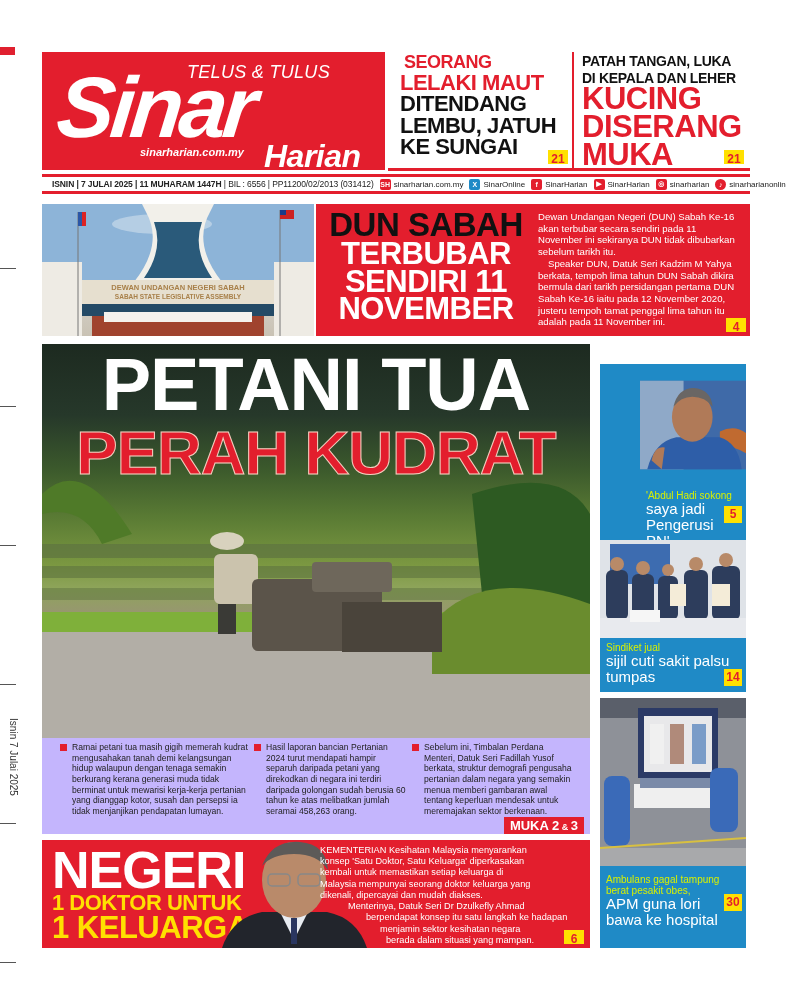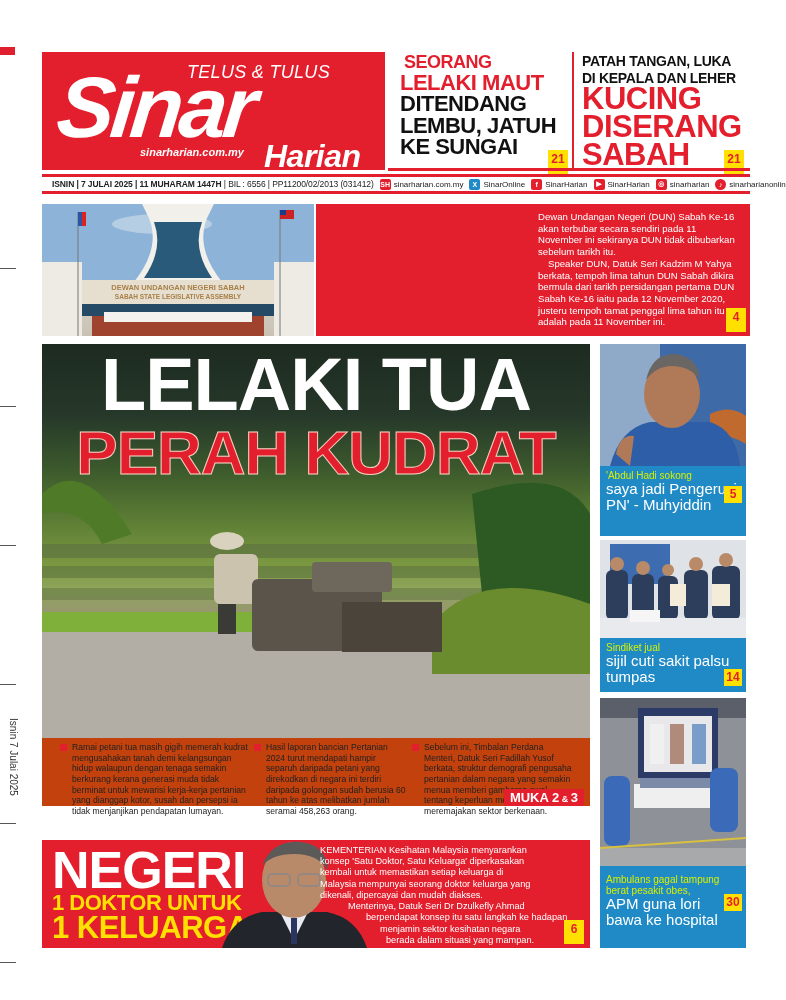--- a/index.html
+++ b/index.html
@@ -25,21 +25,21 @@
   .teaser-2 { left: 582px; width: 168px; }
   .teaser-divider { position: absolute; left: 572px; top: 52px; width: 2px; height: 118px; background: #e31e2d; }
   .teaser-bottom { position: absolute; left: 388px; top: 168px; width: 362px; height: 3px; background: #e31e2d; }
   .t1-red { color: #e31e2d; font-weight: 900; line-height: 0.98; }
   .t1-black { color: #111; font-weight: 900; line-height: 0.98; }
   .teaser-1 .l1 { font-size: 18px; letter-spacing: -0.5px; margin-left: 14px; margin-top: 2px; }
   .teaser-1 .l2 { font-size: 22px; letter-spacing: -0.5px; margin-left: 10px; }
   .teaser-1 .l3 { font-size: 22px; letter-spacing: -0.5px; margin-left: 10px; }
   .teaser-2 .s1 { font-size: 14px; font-weight: 900; color: #111; line-height: 1.05; letter-spacing: -0.3px; margin-top: 2px; }
   .teaser-2 .s2 { font-size: 31px; letter-spacing: -0.5px; line-height: 0.9; }
-  .page-badge { position: absolute; background: #ffe000; color: #e31e2d; font-weight: 900; font-size: 12px; text-align: center; line-height: 18px; height: 24px; min-width: 20px; padding: 0 3px; }
+  .page-badge { position: absolute; background: #ffe000; color: #e31e2d; font-weight: 900; font-size: 12px; text-align: center; line-height: 18px; height: 14px; min-width: 20px; padding: 0 3px; }
 
   
   .dateline { position: absolute; left: 42px; top: 174px; width: 708px; height: 20px; border-top: 3px solid #e31e2d; border-bottom: 3px solid #e31e2d; display: flex; align-items: center; font-size: 8.5px; color: #222; white-space: nowrap; }
   .dateline b { font-weight: 900; }
   .dl-left { margin-left: 10px; letter-spacing: -0.1px; }
   .social { display: flex; align-items: center; margin-left: 6px; }
   .social-item { display: flex; align-items: center; margin-right: 6px; font-size: 8px; }
   .soc-ic { width: 11px; height: 11px; border-radius: 2px; margin-right: 3px; display: inline-flex; align-items: center; justify-content: center; color: #fff; font-size: 7px; font-weight: bold; }
 
   
@@ -49,21 +49,21 @@
   .dun-head .d1 { color: #111; font-size: 33px; letter-spacing: -0.5px; }
   .dun-head .d2 { color: #fff; font-size: 31px; letter-spacing: -0.5px; }
   .dun-body { position: absolute; left: 222px; top: 7px; width: 200px; color: #fff; font-size: 9.6px; line-height: 1.22; }
   .dun-body p + p { text-indent: 10px; }
 
   
   .main-photo { position: absolute; left: 42px; top: 344px; width: 548px; height: 394px; overflow: hidden;
     background: linear-gradient(180deg, #1d2a20 0%, #26382a 18%, #3c5a2c 32%, #5a7b34 44%, #7b9841 56%, #8ea45a 62%, #9a9376 70%, #a8a498 80%, #b4b1ab 100%); }
   .main-title-1 { position: absolute; left: 0; width: 100%; top: 4px; text-align: center; color: #fff; font-weight: 900; font-size: 74px; letter-spacing: -1px; line-height: 1; }
   .main-title-2 { position: absolute; left: 0; width: 100%; top: 78px; text-align: center; color: #e31e2d; font-weight: 900; font-size: 62px; letter-spacing: -1px; line-height: 1; -webkit-text-stroke: 1px #f5d0c0; }
-  .main-text { position: absolute; left: 42px; top: 738px; width: 548px; height: 68px; background: #c2410c; padding-left: 32px; }
+  .main-text { position: absolute; left: 42px; top: 738px; width: 548px; height: 96px; background: #c4b5fd; padding-left: 32px; }
   .bullet-col { position: absolute; top: 4px; font-size: 8.6px; line-height: 1.24; color: #222; }
   .bullet-col .sq { position: absolute; left: -12px; top: 2px; width: 7px; height: 7px; background: #e31e2d; }
   .muka { position: absolute; right: 6px; bottom: 0px; background: #e31e2d; color: #fff; font-weight: 900; font-size: 13px; padding: 1px 6px; }
   .muka small { font-size: 9px; }
 
   
   .konsep { position: absolute; left: 42px; top: 840px; width: 548px; height: 108px; background: #e31e2d; overflow: hidden; }
   .k-title { position: absolute; left: 10px; top: 4px; color: #fff; font-weight: 900; font-size: 52px; line-height: 1; letter-spacing: -1px; }
   .k-sub1 { position: absolute; left: 10px; top: 52px; color: #ffe000; font-weight: 900; font-size: 22px; line-height: 1; letter-spacing: -0.5px; }
   .k-sub2 { position: absolute; left: 10px; top: 72px; color: #ffe000; font-weight: 900; font-size: 31px; line-height: 1; letter-spacing: -0.5px; }
@@ -109,21 +109,21 @@
   <div class="t1-black l3">LEMBU, JATUH</div>
   <div class="t1-black l3">KE SUNGAI</div>
   <div class="page-badge" style="left:158px; top:98px;">21</div>
 </div>
 <div class="teaser-divider"></div>
 <div class="teaser teaser-2">
   <div class="s1">PATAH TANGAN, LUKA</div>
   <div class="s1">DI KEPALA DAN LEHER</div>
   <div class="t1-red s2">KUCING</div>
   <div class="t1-red s2">DISERANG</div>
-  <div class="t1-red s2">SABAH</div>
+  <div class="t1-red s2">MUKA</div>
   <div class="page-badge" style="left:142px; top:98px;">21</div>
 </div>
 <div class="teaser-bottom"></div>
 
 <div class="dateline">
   <span class="dl-left"><b>ISNIN | 7 JULAI 2025 | 11 MUHARAM 1447H</b><span> | BIL : 6556 | PP11200/02/2013 (031412)</span></span>
   <div class="social">
     <span class="social-item">
         <span class="soc-ic" style="background:#e31e2d">SH</span>
         <span>sinarharian.com.my</span>
@@ -168,20 +168,26 @@
     <rect x="62" y="108" width="148" height="10" fill="#f4f2ee"></rect>
     <line x1="36" y1="8" x2="36" y2="132" stroke="#777" stroke-width="1"></line>
     <rect x="36" y="8" width="8" height="14" fill="#d22"></rect>
     <rect x="36" y="8" width="4" height="14" fill="#2b56a6"></rect>
     <line x1="238" y1="6" x2="238" y2="132" stroke="#777" stroke-width="1"></line>
     <rect x="238" y="6" width="14" height="9" fill="#c22"></rect>
     <rect x="238" y="6" width="6" height="5" fill="#1a3a8a"></rect>
   </svg>
 </div>
 <div class="dun-block">
+  <div class="dun-head">
+    <div class="d1">DUN SABAH</div>
+    <div class="d2">TERBUBAR</div>
+    <div class="d2">SENDIRI 11</div>
+    <div class="d2">NOVEMBER</div>
+  </div>
   <div class="dun-body">
     <p>Dewan Undangan Negeri (DUN) Sabah Ke-16 akan terbubar secara sendiri pada 11 November ini sekiranya DUN tidak dibubarkan sebelum tarikh itu.</p>
     <p>Speaker DUN, Datuk Seri Kadzim M Yahya berkata, tempoh lima tahun DUN Sabah dikira bermula dari tarikh persidangan pertama DUN Sabah Ke-16 iaitu pada 12 November 2020, justeru tempoh tamat penggal lima tahun itu adalah pada 11 November ini.</p>
   </div>
   <div class="page-badge" style="right:4px; bottom:4px;">4</div>
 </div>
 
 <div class="main-photo">
   <svg width="548" height="394" viewBox="0 0 548 394" style="position:absolute;left:0;top:0">
     <rect x="0" y="200" width="548" height="14" fill="#5e7340" opacity="0.7"></rect>
@@ -192,21 +198,21 @@
     <path d="M0 150 Q40 110 90 190 L60 200 Q40 160 0 170 Z" fill="#4f7a28"></path>
     <path d="M430 150 Q520 120 548 170 L548 300 Q480 240 440 250 Z" fill="#2d5a22"></path>
     <path d="M390 280 Q440 220 548 260 L548 330 L390 330 Z" fill="#6a8c2e"></path>
     <ellipse cx="185" cy="197" rx="17" ry="9" fill="#d8d2be"></ellipse>
     <rect x="172" y="210" width="44" height="50" rx="6" fill="#cbc3ad"></rect>
     <rect x="176" y="260" width="18" height="30" fill="#3a3a36"></rect>
     <rect x="210" y="235" width="130" height="72" rx="6" fill="#5b544a"></rect>
     <rect x="270" y="218" width="80" height="30" rx="4" fill="#6e675b"></rect>
     <rect x="300" y="258" width="100" height="50" fill="#4a443b"></rect>
   </svg>
-  <div class="main-title-1">LELAKI TUA</div>
+  <div class="main-title-1">PETANI TUA</div>
   <div class="main-title-2">PERAH KUDRAT</div>
 </div>
 <div class="main-text">
   <div class="bullet-col" style="left:30px; width:176px;"><span class="sq"></span><span>Ramai petani tua masih gigih memerah kudrat mengusahakan tanah demi kelangsungan hidup walaupun dengan tenaga semakin berkurang kerana generasi muda tidak berminat untuk mewarisi kerja-kerja pertanian yang dianggap kotor, susah dan persepsi ia tidak menjanjikan pendapatan lumayan.</span></div>
   <div class="bullet-col" style="left:224px; width:140px;"><span class="sq"></span><span>Hasil laporan bancian Pertanian 2024 turut mendapati hampir separuh daripada petani yang direkodkan di negara ini terdiri daripada golongan sudah berusia 60 tahun ke atas melibatkan jumlah seramai 458,263 orang.</span></div>
   <div class="bullet-col" style="left:382px; width:148px;"><span class="sq"></span><span>Sebelum ini, Timbalan Perdana Menteri, Datuk Seri Fadillah Yusof berkata, struktur demografi pengusaha pertanian dalam negara yang semakin menua memberi gambaran awal tentang keperluan mendesak untuk meremajakan sektor berkenaan.</span></div>
   <div class="muka"><span>MUKA 2</span><small> &amp; </small><span>3</span></div>
 </div>
 
 <div class="konsep">
@@ -229,21 +235,21 @@
     <div>Malaysia mempunyai seorang doktor keluarga yang</div>
     <div>dikenali, dipercayai dan mudah diakses.</div>
     <div class="ind1">Menterinya, Datuk Seri Dr Dzulkefly Ahmad</div>
     <div class="ind2">berpendapat konsep itu satu langkah ke hadapan</div>
     <div class="ind3">menjamin sektor kesihatan negara</div>
     <div class="ind4">berada dalam situasi yang mampan.</div>
   </div>
   <div class="page-badge" style="right:6px; bottom:4px;">6</div>
 </div>
 
-<div class="side-card" style="top:344px; height:192px;">
+<div class="side-card" style="top:364px; height:192px;padding-left:40px;">
   <svg class="side-photo" width="146" height="122" viewBox="0 0 146 122">
     <rect width="146" height="122" fill="#3f6aa8"></rect>
     <rect x="0" y="0" width="60" height="122" fill="#8fa9c8"></rect>
     <path d="M110 70 Q130 60 146 72 L146 100 Q130 90 110 90 Z" fill="#c06a30"></path>
     <path d="M10 122 Q20 84 50 78 L110 78 Q136 86 140 122 Z" fill="#2e5ea8"></path>
     <ellipse cx="72" cy="50" rx="28" ry="34" fill="#b07a58"></ellipse>
     <path d="M46 36 Q52 10 74 10 Q98 12 100 36 Q90 22 72 22 Q56 22 46 36 Z" fill="#6a6664"></path>
     <path d="M16 110 Q20 90 34 92 L30 122 Z" fill="#b07a58"></path>
   </svg>
   <div class="side-kicker">'Abdul Hadi sokong</div>

